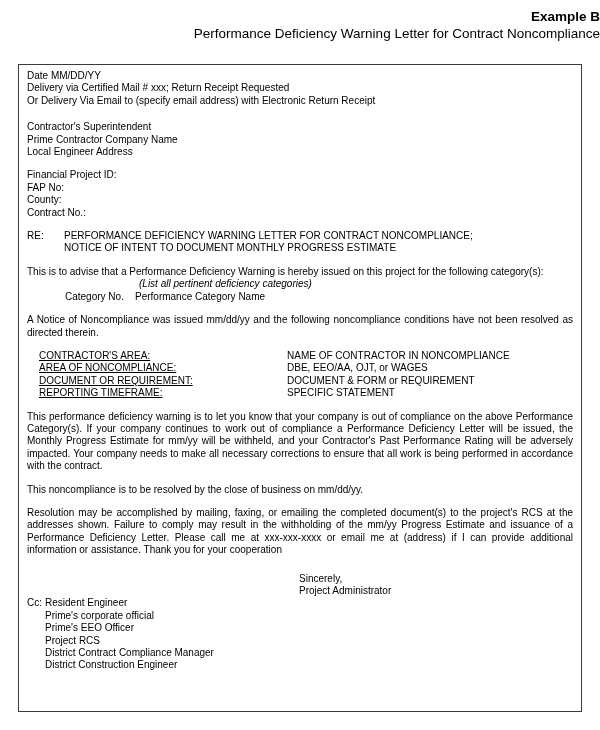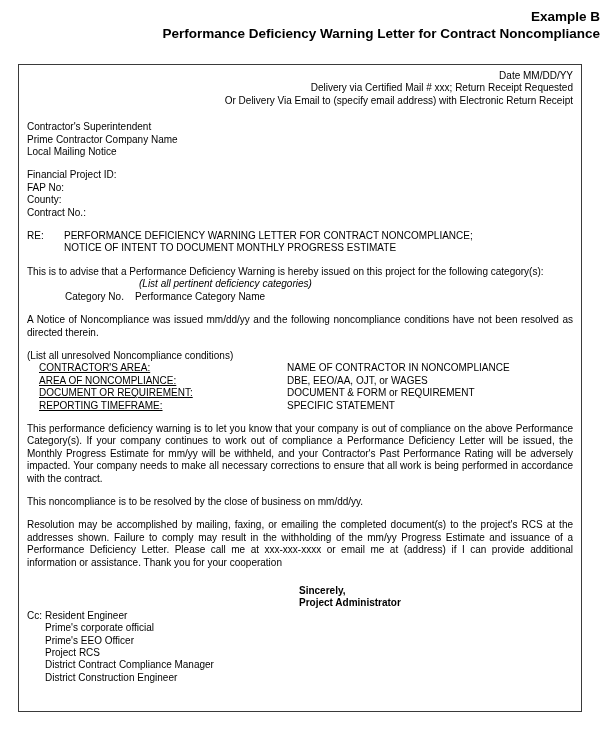--- a/index.html
+++ b/index.html
@@ -9,47 +9,47 @@
     font-family: "Liberation Sans", sans-serif;
     color: #000;
     position: relative;
     overflow: hidden;
   }
   .doc-header { text-align: right; padding-top: 9px; }
   .doc-header .example {
     font-weight: bold; font-size: 13.5px; line-height: 16px;
   }
   .doc-header .title {
-    font-weight: bold; font-size: 13.5px; line-height: 17px;
+    font-weight: normal; font-size: 13.5px; line-height: 17px;
   }
   .letter-box {
     position: absolute;
     left: 18px; top: 64px;
     width: 564px; height: 648px;
     border: 1px solid #3a3a3a;
     padding: 5px 8px 6px 8px;
     font-size: 10px;
     line-height: 12.4px;
     overflow: hidden;
   }
-  .right-block { text-align: right; }
+  .right-block { text-align: left; }
   .gap-sm { height: 11px; }
   .gap-md { height: 14px; }
   .gap-lg { height: 16px; }
   .nowrap { white-space: nowrap; }
   .re-block { display: flex; }
   .re-label { width: 37px; flex: 0 0 37px; }
   .re-text { flex: 1; }
   .italic-note { font-style: italic; padding-left: 112px; }
   .category-row { display: flex; padding-left: 38px; }
   .category-col1 { width: 70px; flex: 0 0 70px; }
   .cond-row { display: flex; padding-left: 12px; }
   .cond-label { width: 248px; flex: 0 0 248px; text-decoration: underline; }
   .justify { text-align: justify; }
-  .closing-block { padding-left: 272px; font-weight: bold; }
+  .closing-block { padding-left: 272px; }
   .cc-block { position: relative; }
   .cc-label { position: absolute; left: 0; top: 0; }
   .cc-items { padding-left: 18px; }
 </style>
 </head>
 <body>
 
 <div class="doc-header">
   <div class="example">Example B</div>
   <div class="title">Performance Deficiency Warning Letter for Contract Noncompliance</div>
@@ -61,21 +61,21 @@
     <div>Date MM/DD/YY</div>
     <div>Delivery via Certified Mail # xxx; Return Receipt Requested</div>
     <div>Or Delivery Via Email to (specify email address) with Electronic Return Receipt</div>
   </div>
 
   <div class="gap-md"></div>
 
   <div>
     <div>Contractor's Superintendent</div>
     <div>Prime Contractor Company Name</div>
-    <div>Local Mailing Notice</div>
+    <div>Local Engineer Address</div>
   </div>
 
   <div class="gap-sm"></div>
 
   <div>
     <div>Financial Project ID:</div>
     <div>FAP No:</div>
     <div>County:</div>
     <div>Contract No.:</div>
   </div>
@@ -98,21 +98,20 @@
     <div class="category-col1">Category No.</div>
     <div>Performance Category Name</div>
   </div>
 
   <div class="gap-sm"></div>
 
   <div class="justify">A Notice of Noncompliance was issued mm/dd/yy and the following noncompliance conditions have not been resolved as directed therein.</div>
 
   <div class="gap-sm"></div>
 
-  <div>(List all unresolved Noncompliance conditions)</div>
 
   <div>
     <div class="cond-row">
       <div class="cond-label">CONTRACTOR'S AREA:</div>
       <div>NAME OF CONTRACTOR IN NONCOMPLIANCE</div>
     </div>
     <div class="cond-row">
       <div class="cond-label">AREA OF NONCOMPLIANCE:</div>
       <div>DBE, EEO/AA, OJT, or WAGES</div>
     </div>

